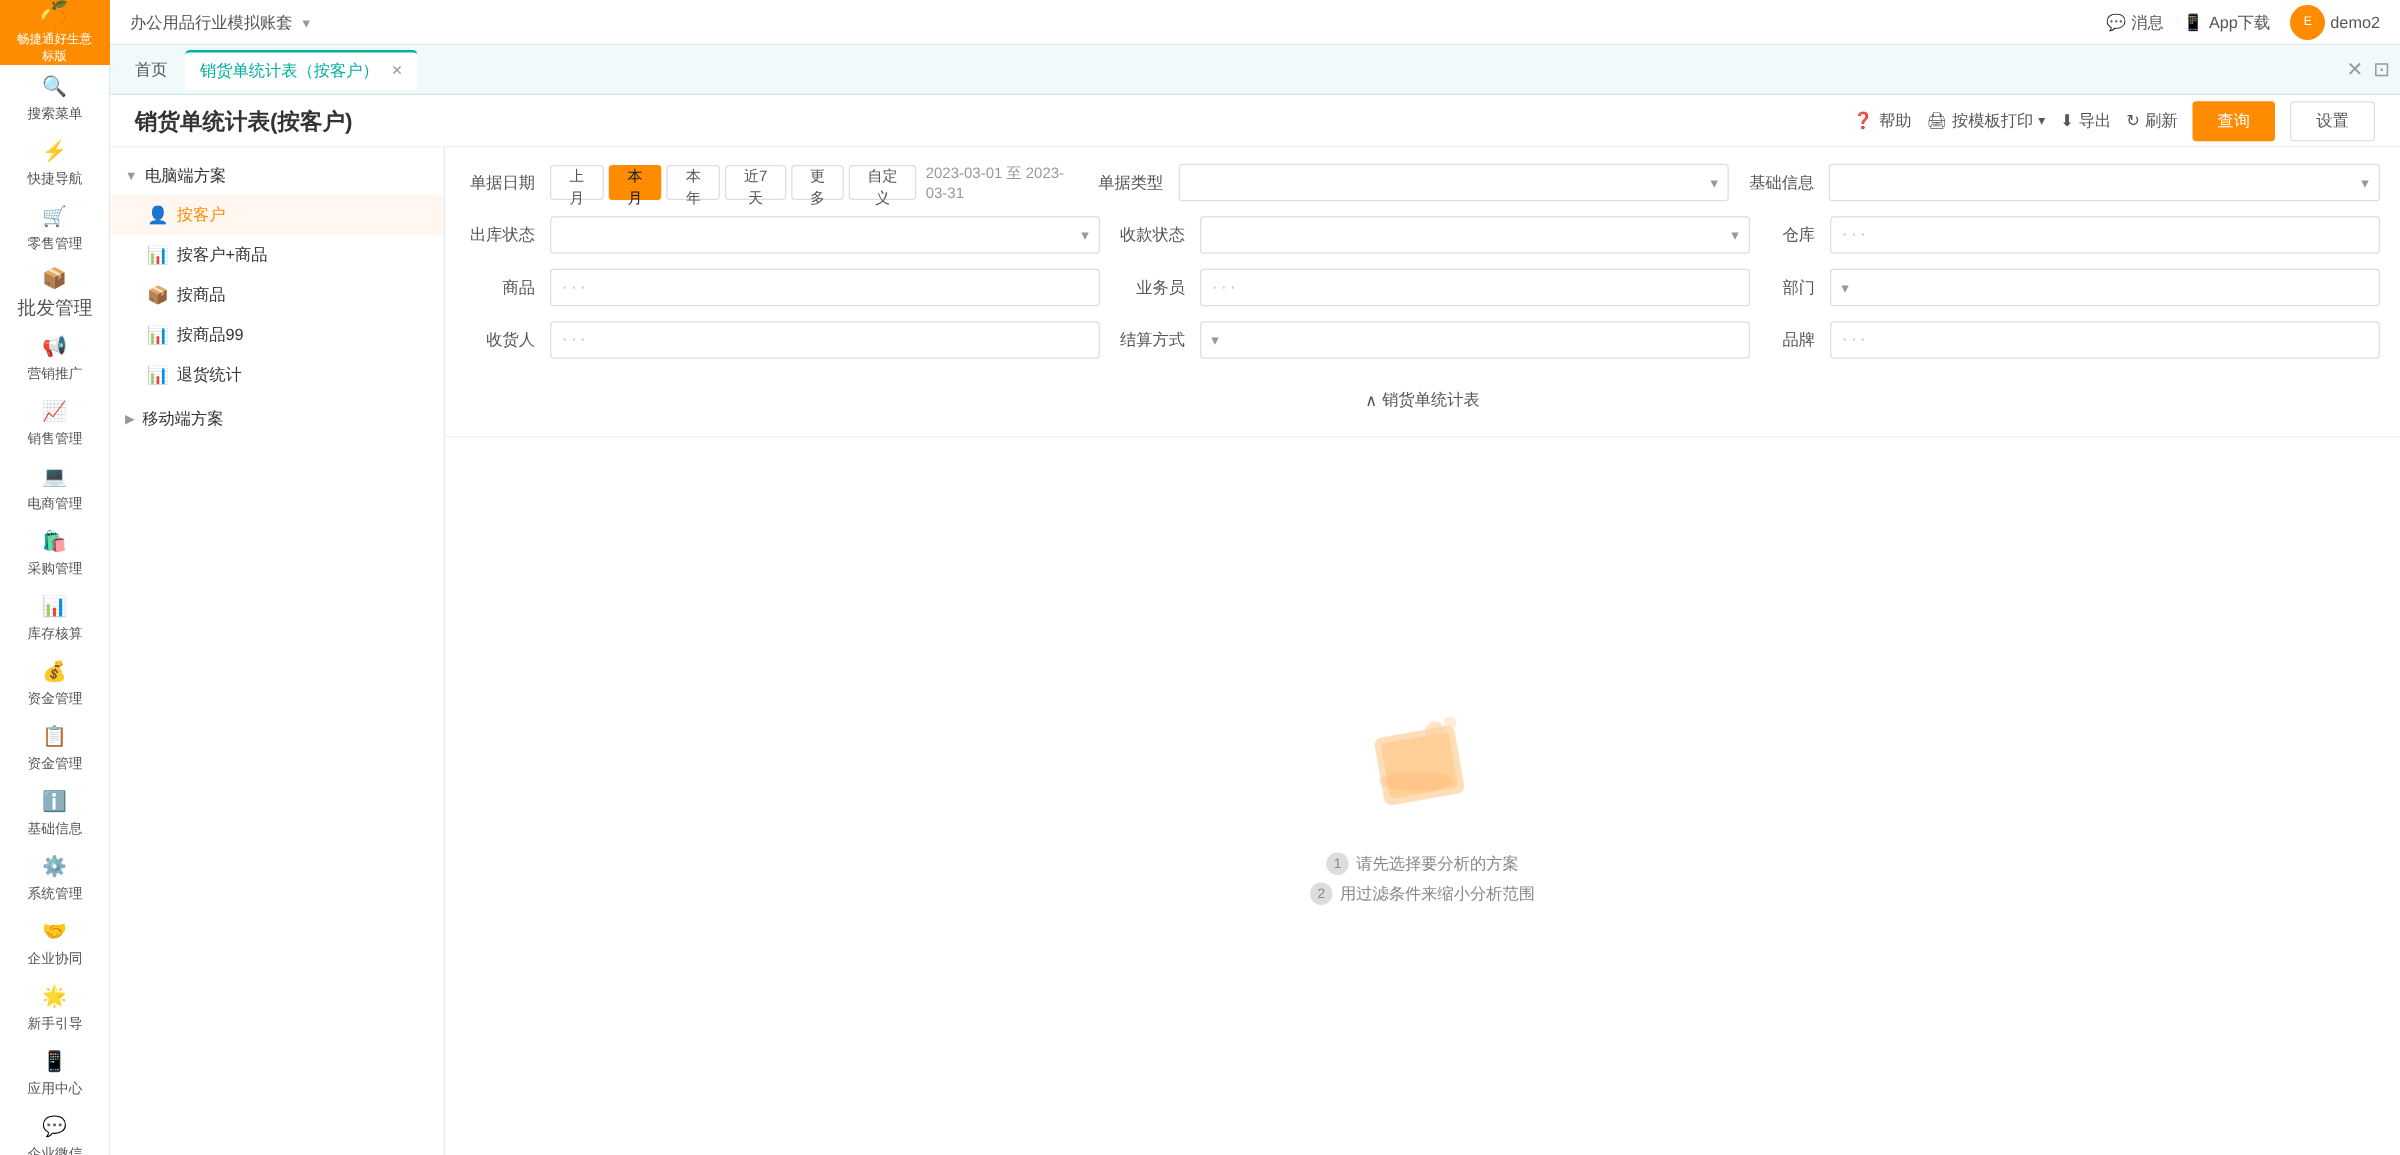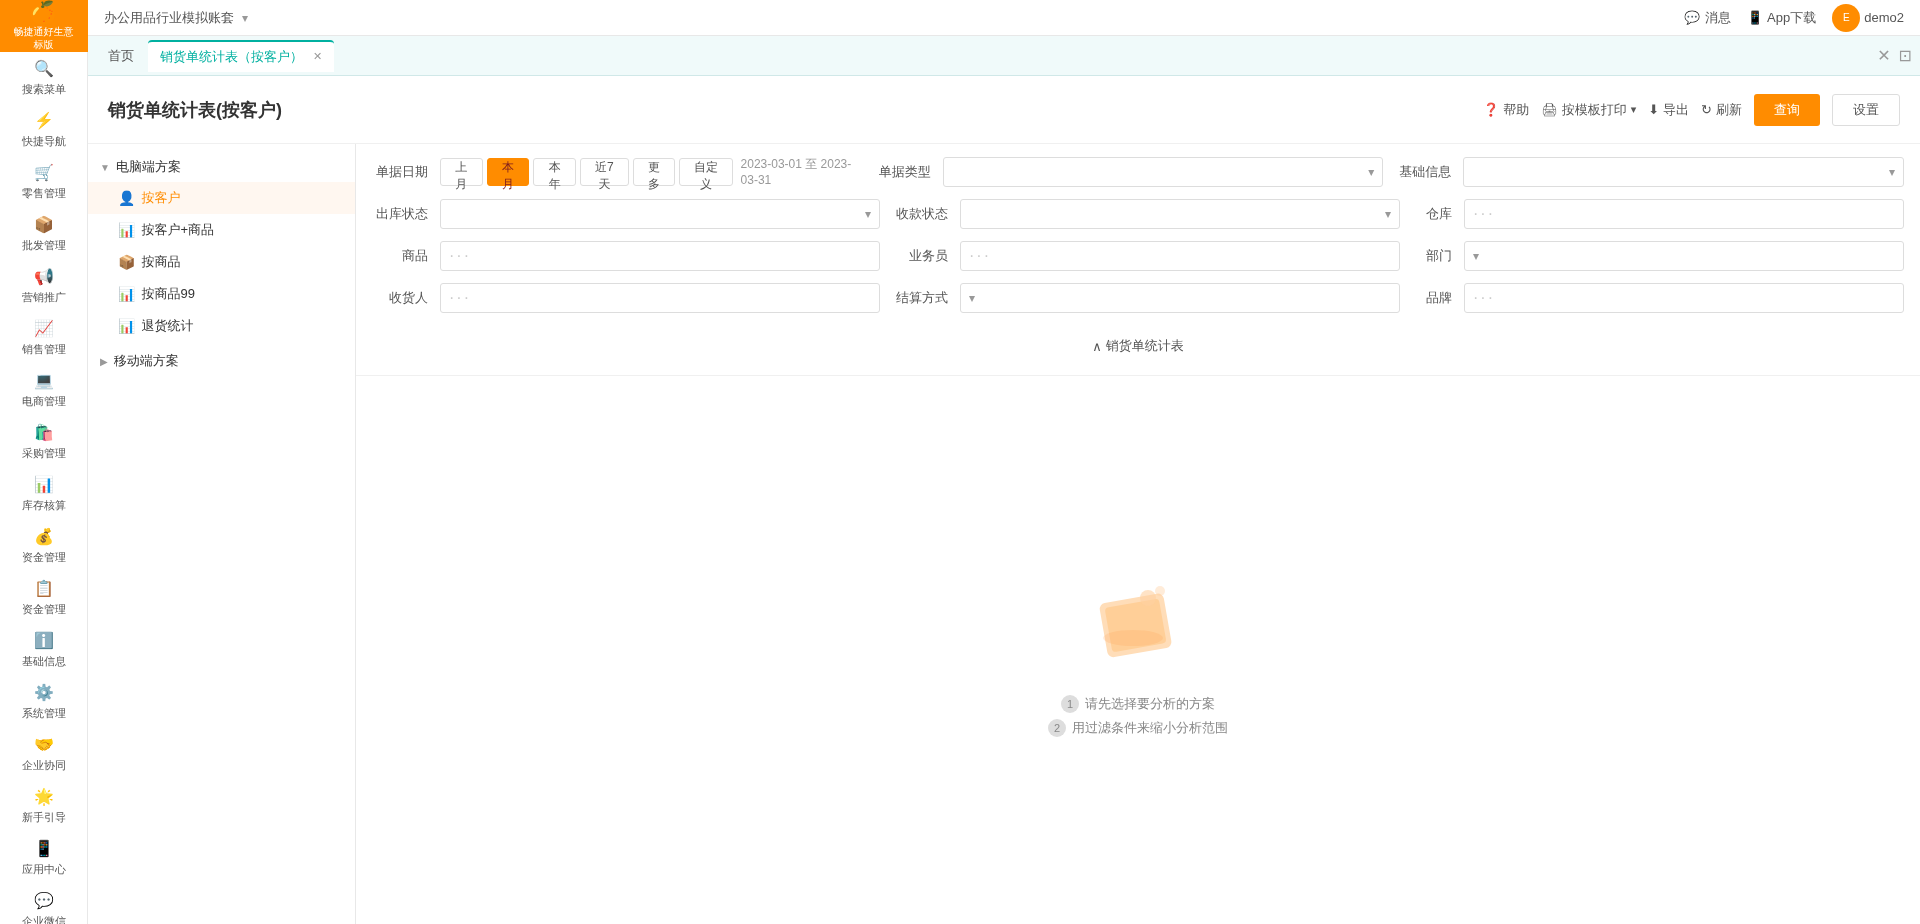--- a/index.html
+++ b/index.html
@@ -25,21 +25,21 @@
     .tab-bar { height: 40px; background: #f0fafa; display: flex; align-items: center; padding: 0 8px; border-bottom: 1px solid #d0e8e8; gap: 2px; }
     .tab-item { height: 32px; padding: 0 12px; display: flex; align-items: center; gap: 6px; cursor: pointer; font-size: 13px; border-radius: 4px 4px 0 0; }
     .tab-item.home { color: #555; background: transparent; }
     .tab-item.active { background: #fff; color: #00b0a0; border-top: 2px solid #00b0a0; font-weight: 500; }
     .tab-close { font-size: 11px; color: #999; margin-left: 4px; cursor: pointer; }
 
     
     .page-container { flex: 1; display: flex; flex-direction: column; overflow: hidden; background: #fff; }
 
     
-    .page-header { height: 68px; display: flex; align-items: center; justify-content: space-between; padding: 0 20px; border-bottom: 1px solid #f0f0f0; }
+    .page-header { height: 42px; display: flex; align-items: center; justify-content: space-between; padding: 0 20px; border-bottom: 1px solid #f0f0f0; }
     .page-title { font-size: 18px; font-weight: 600; color: #333; }
     .page-actions { display: flex; align-items: center; gap: 12px; font-size: 13px; color: #555; }
     .action-btn { display: flex; align-items: center; gap: 4px; cursor: pointer; color: #555; }
 
     
     .content-area { flex: 1; display: flex; overflow: hidden; }
 
     
     .scheme-panel { width: 268px; border-right: 1px solid #e8e8e8; padding: 8px 0; flex-shrink: 0; overflow-y: auto; background: #fff; }
     .scheme-header { display: flex; align-items: center; justify-content: space-between; padding: 4px 12px 8px 12px; }
@@ -61,21 +61,21 @@
     .filter-content { flex: 1; overflow: hidden; display: flex; flex-direction: column; }
 
     
     .filter-area { padding: 12px 16px; background: #fff; border-bottom: 1px solid #f0f0f0; }
     .filter-row { display: flex; align-items: center; gap: 12px; margin-bottom: 12px; }
     .filter-row:last-child { margin-bottom: 0; }
     .filter-label { color: #555; font-size: 13px; min-width: 56px; text-align: right; }
 
     .date-filter { display: flex; align-items: center; gap: 4px; flex: 1; }
     .date-btn { height: 28px; padding: 0 10px; border: 1px solid #ddd; background: #fff; border-radius: 3px; cursor: pointer; font-size: 12px; color: #555; }
-    .date-btn.active { background: #ff8c00; color: #7f1d1d; border-color: #ff8c00; }
+    .date-btn.active { background: #ff8c00; color: #0f172a; border-color: #ff8c00; }
     .date-range { color: #999; font-size: 12px; margin-left: 4px; }
 
     .filter-select { height: 30px; border: 1px solid #ddd; border-radius: 3px; padding: 0 8px; display: flex; align-items: center; justify-content: space-between; cursor: pointer; background: #fff; min-width: 200px; flex: 1; }
     .filter-select.full { flex: 1; }
     .filter-select-text { color: #999; font-size: 13px; }
     .filter-select-arrow { color: #999; font-size: 12px; }
     .filter-select-dots { color: #ccc; font-size: 16px; letter-spacing: 2px; }
 
     
     .collapse-bar { display: flex; align-items: center; justify-content: center; padding: 8px 0; cursor: pointer; color: #555; font-size: 13px; gap: 4px; }
@@ -108,21 +108,21 @@
       <div class="sidebar-item">
         <span style="font-size:16px;">⚡</span>
         <span style="font-size:11px;text-align:center;">快捷导航</span>
       </div>
       <div class="sidebar-item">
         <span style="font-size:16px;">🛒</span>
         <span style="font-size:11px;text-align:center;">零售管理</span>
       </div>
       <div class="sidebar-item">
         <span style="font-size:16px;">📦</span>
-        <span style="font-size:11px;text-align:right;">批发管理</span>
+        <span style="font-size:15px;text-align:right;">批发管理</span>
       </div>
       <div class="sidebar-item">
         <span style="font-size:16px;">📢</span>
         <span style="font-size:11px;text-align:center;">营销推广</span>
       </div>
       <div class="sidebar-item">
         <span style="font-size:16px;">📈</span>
         <span style="font-size:11px;text-align:center;">销售管理</span>
       </div>
       <div class="sidebar-item">

